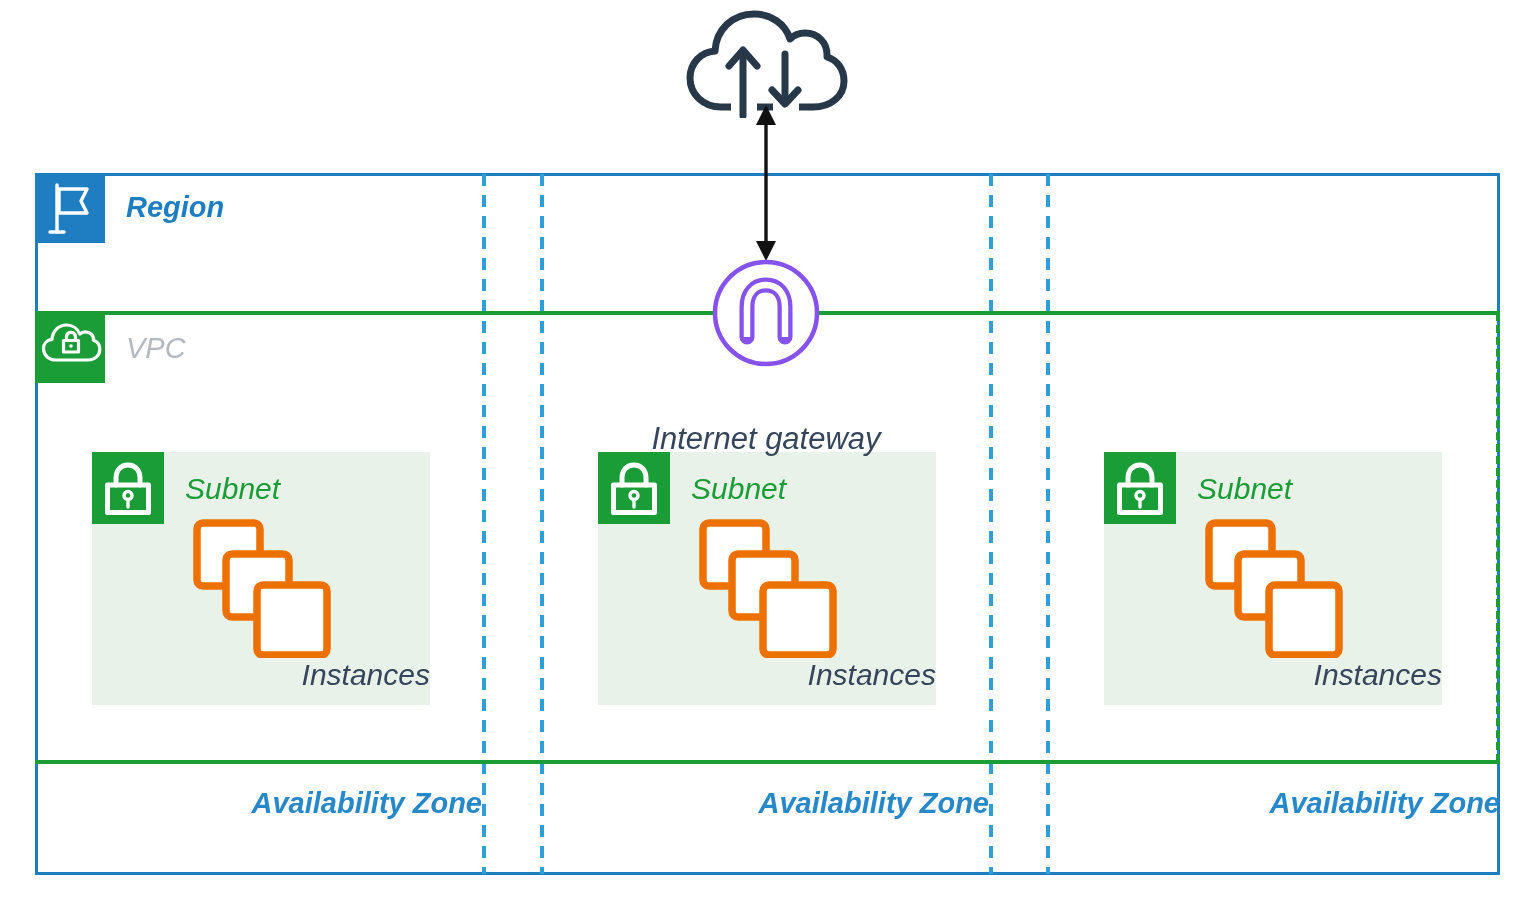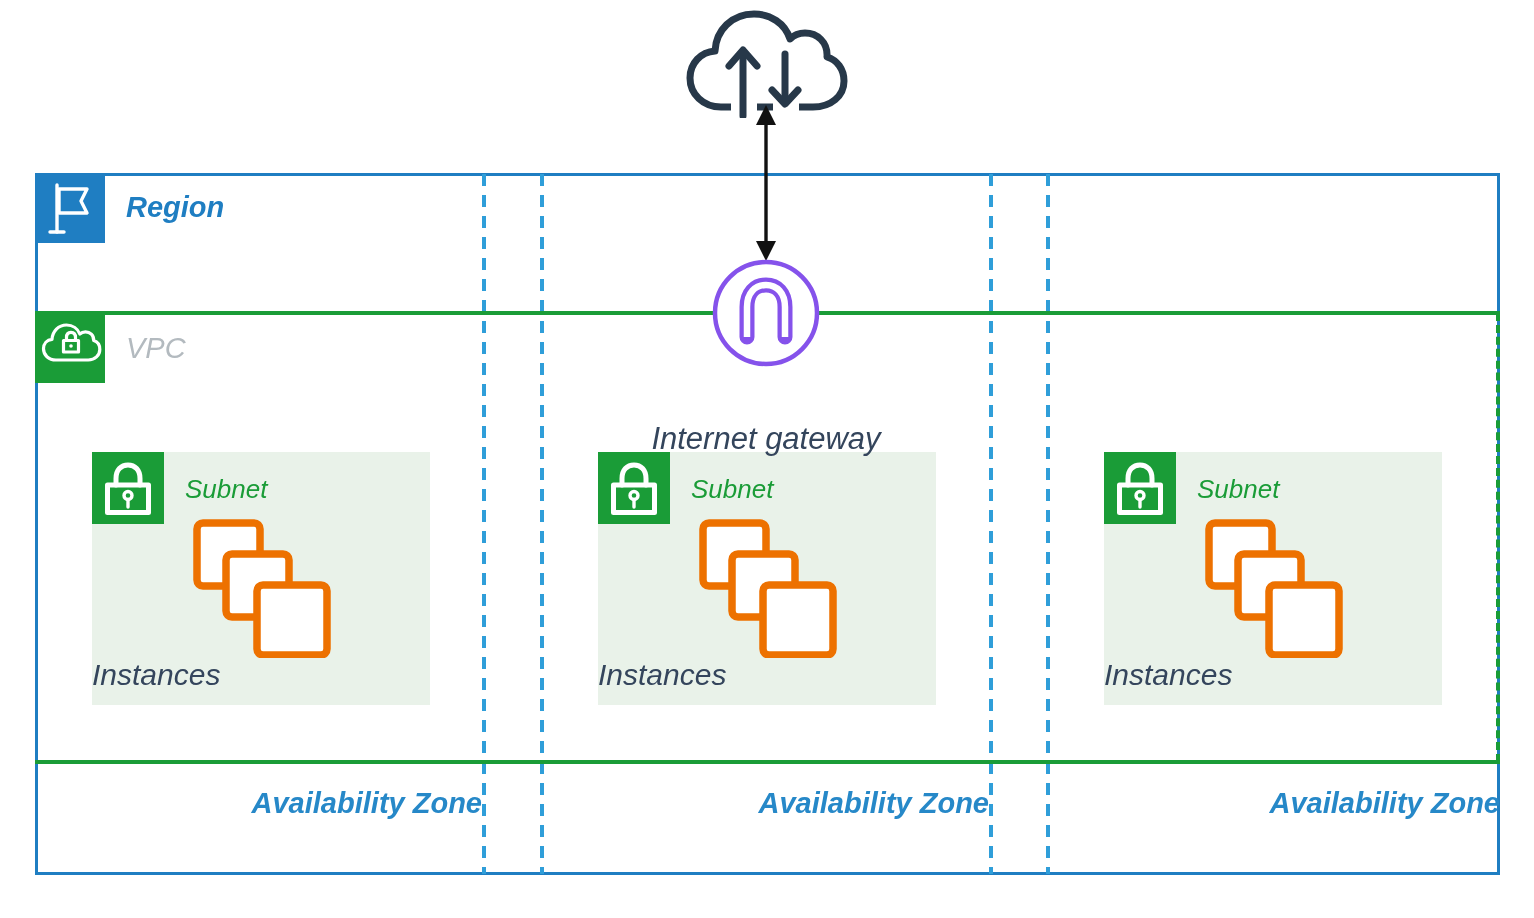--- a/index.html
+++ b/index.html
@@ -45,25 +45,25 @@
   }
 
   
   .subnet-box{top:452px;width:338px;height:253px;background:#e9f2e9;z-index:2;}
   .subnet-box.s1{left:92px;}
   .subnet-box.s2{left:598px;}
   .subnet-box.s3{left:1104px;}
   .subnet-icon{left:0;top:0;width:72px;height:72px;background:#1a9c37;}
   .subnet-label{
     left:93px;top:18px;height:38px;line-height:38px;
-    font-size:26px;font-weight:400;color:#1a9c37;white-space:nowrap;text-align:right;
+    font-size:30px;font-weight:400;color:#1a9c37;white-space:nowrap;text-align:right;
   }
   .instances-svg{left:100px;top:66px;}
   .instances-label{
-    left:0;top:206px;width:100%;text-align:left;
+    left:0;top:206px;width:100%;text-align:right;
     font-size:30px;font-weight:400;color:#34455c;
   }
 
   
   .az-label{
     top:784px;height:38px;line-height:38px;text-align:right;
     font-size:29px;font-weight:700;color:#2688c8;z-index:4;
   }
   .az-label.z1{left:35px;width:447px;}
   .az-label.z2{left:544px;width:445px;}

